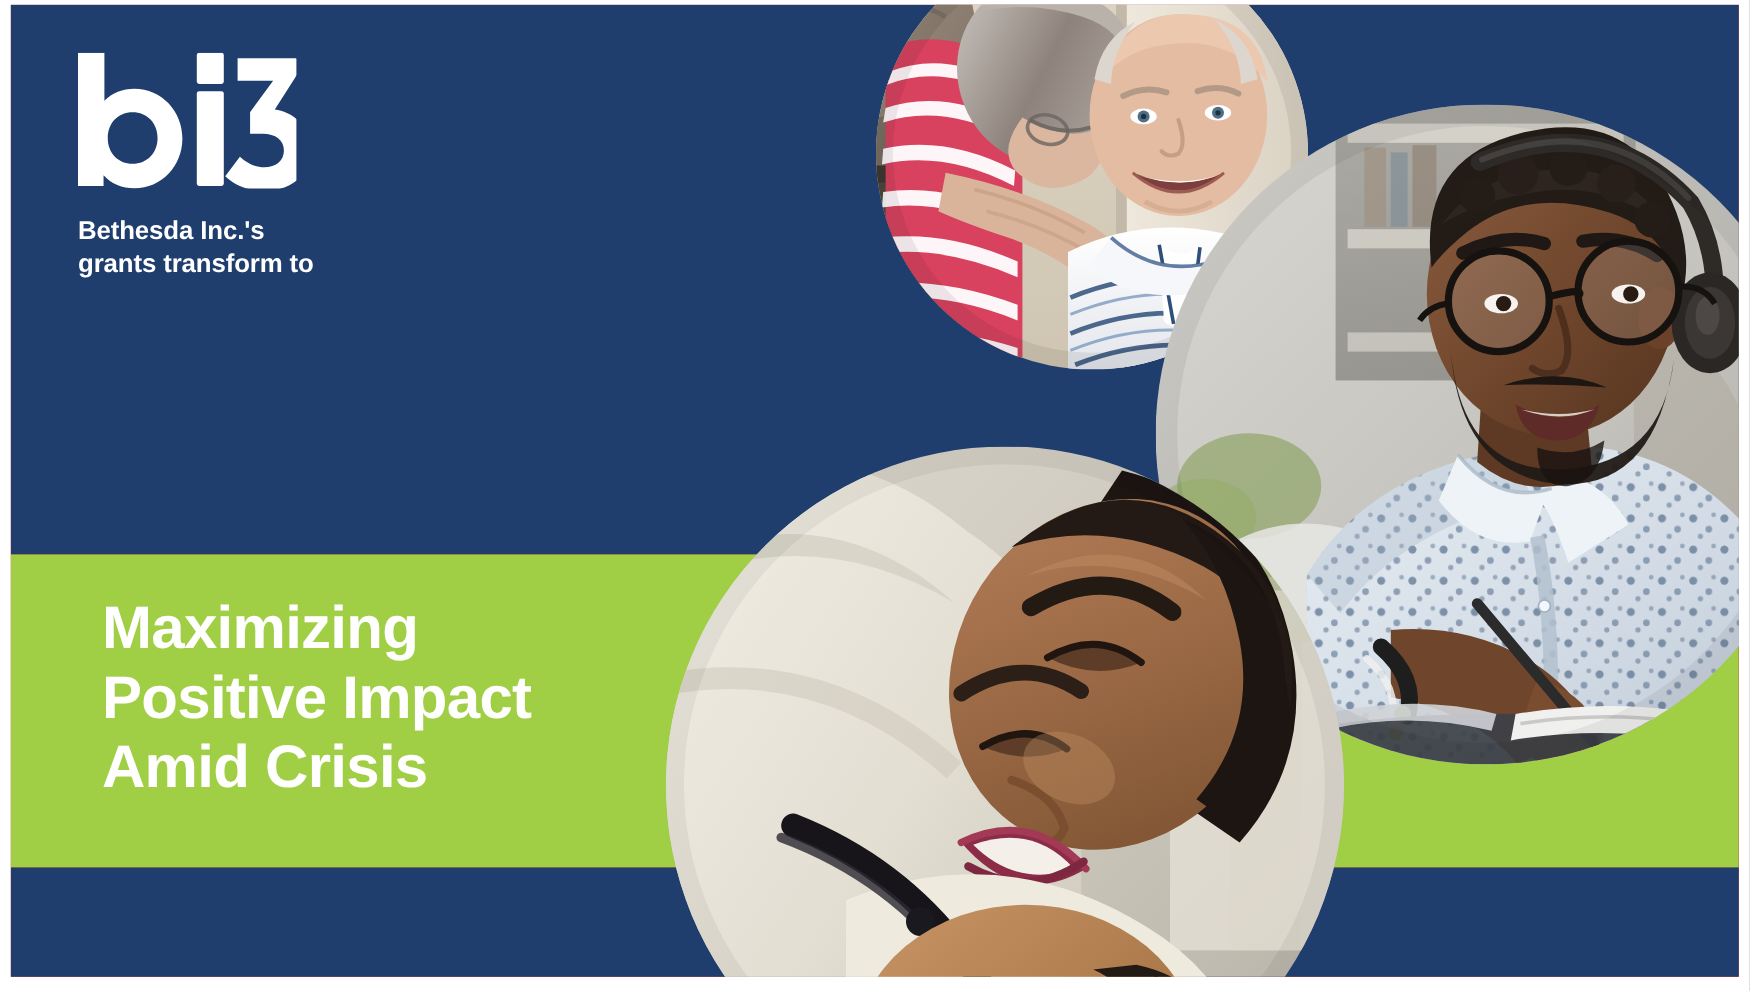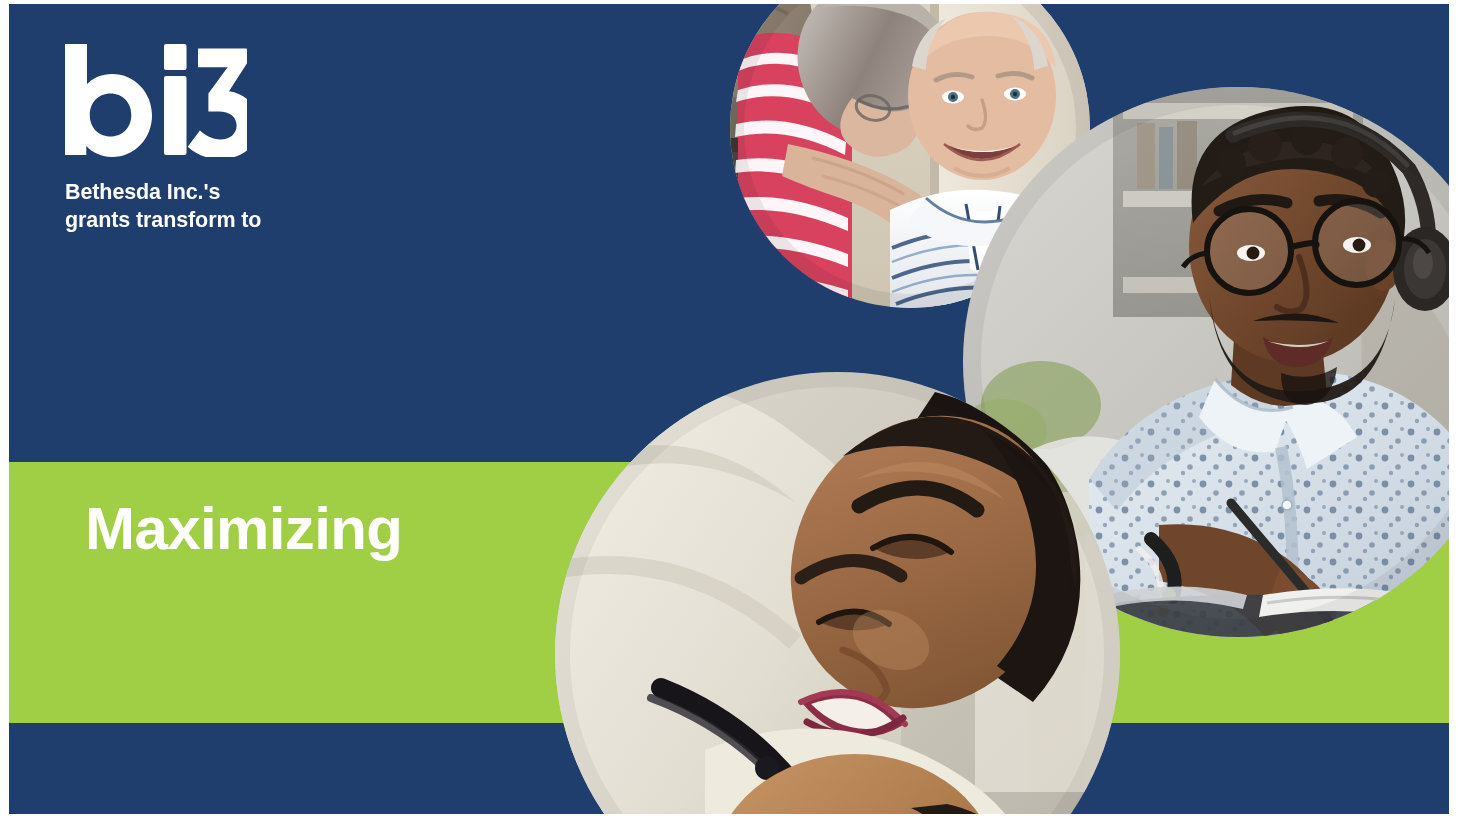--- a/index.html
+++ b/index.html
@@ -58,21 +58,21 @@
     font-style: italic;
   }
 
   
   .headline {
     position: absolute;
     left: 76px;
     top: 490px;
     width: 470px;
     color: #ffffff;
-    font-size: 60px;
+    font-size: 50px;
     font-weight: bold;
     line-height: 1.16;
     letter-spacing: -0.6px;
     z-index: 6;
   }
   .headline-line { display: block; white-space: nowrap; }
 
   
   .photo-circle {
     position: absolute;
@@ -459,15 +459,17 @@
       <ellipse cx="216" cy="476" rx="34" ry="26" fill="#d8a578" opacity=".35"></ellipse>
 
       <path d="M60 540 q76-46 150-20 l-10 50 q-70-22-140 16z" fill="#b07f56"></path>
 
       <circle cx="282" cy="282" r="282" fill="none" stroke="#000000" stroke-opacity=".05" stroke-width="30"></circle>
     </svg>
   </div>
 
   <div class="headline">
     <span class="headline-line">Maximizing</span>
+    <span class="headline-line">Positive Impact</span>
+    <span class="headline-line">Amid Crisis</span>
   </div>
 
 </div>
 
 </body></html>

